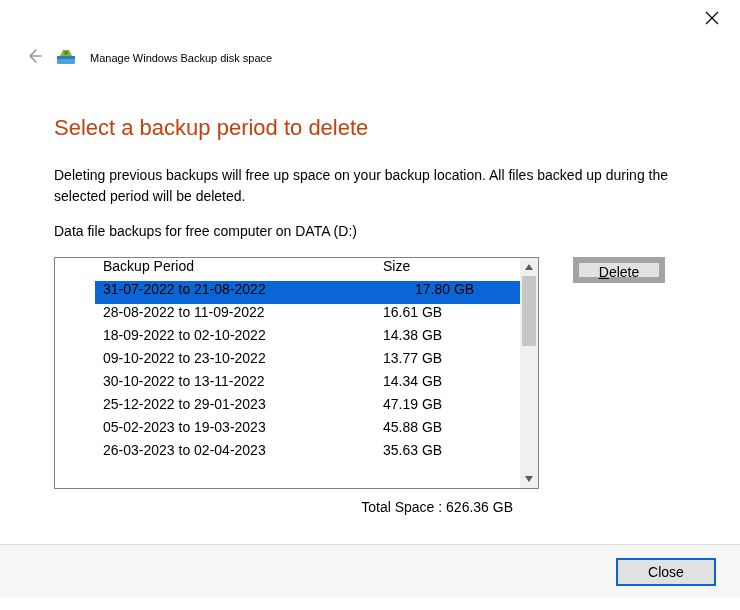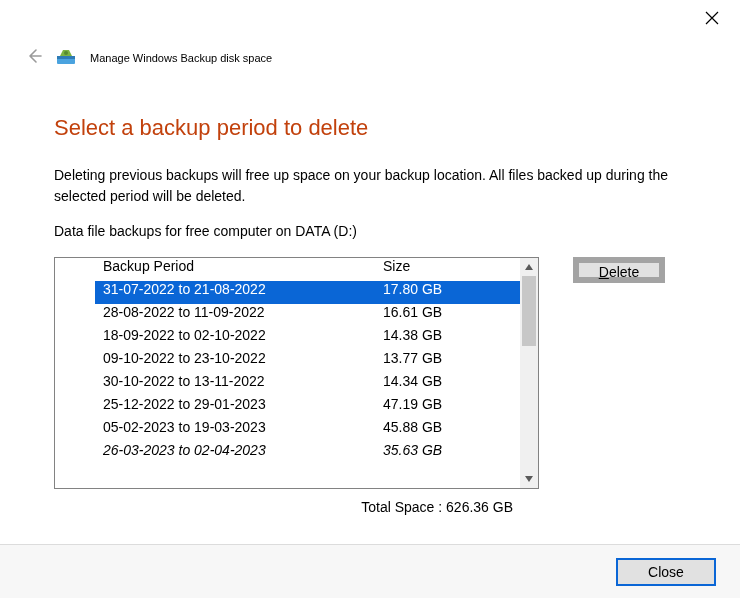--- a/index.html
+++ b/index.html
@@ -80,23 +80,24 @@
     height: 23px;
     padding-left: 8px;
     white-space: nowrap;
     margin-left: 40px;
   }
   .list-header { font-weight: 400; }
   .col-period { width: 280px; }
   .col-size { flex: 1; }
   .list-row.selected {
     background: #0a66d6;
-    color: #ffffff;
-  }
-  .list-row.cut { height: 20px; overflow: hidden; font-style: italic; }
+    color: #000000;
+    gap: 32px;
+  }
+  .list-row.cut { height: 20px; overflow: hidden; }
   .scrollbar {
     position: absolute;
     right: 0; top: 0; bottom: 0;
     width: 18px;
     background: #f0f0f0;
     display: flex;
     flex-direction: column;
   }
   .sb-btn {
     height: 18px;

